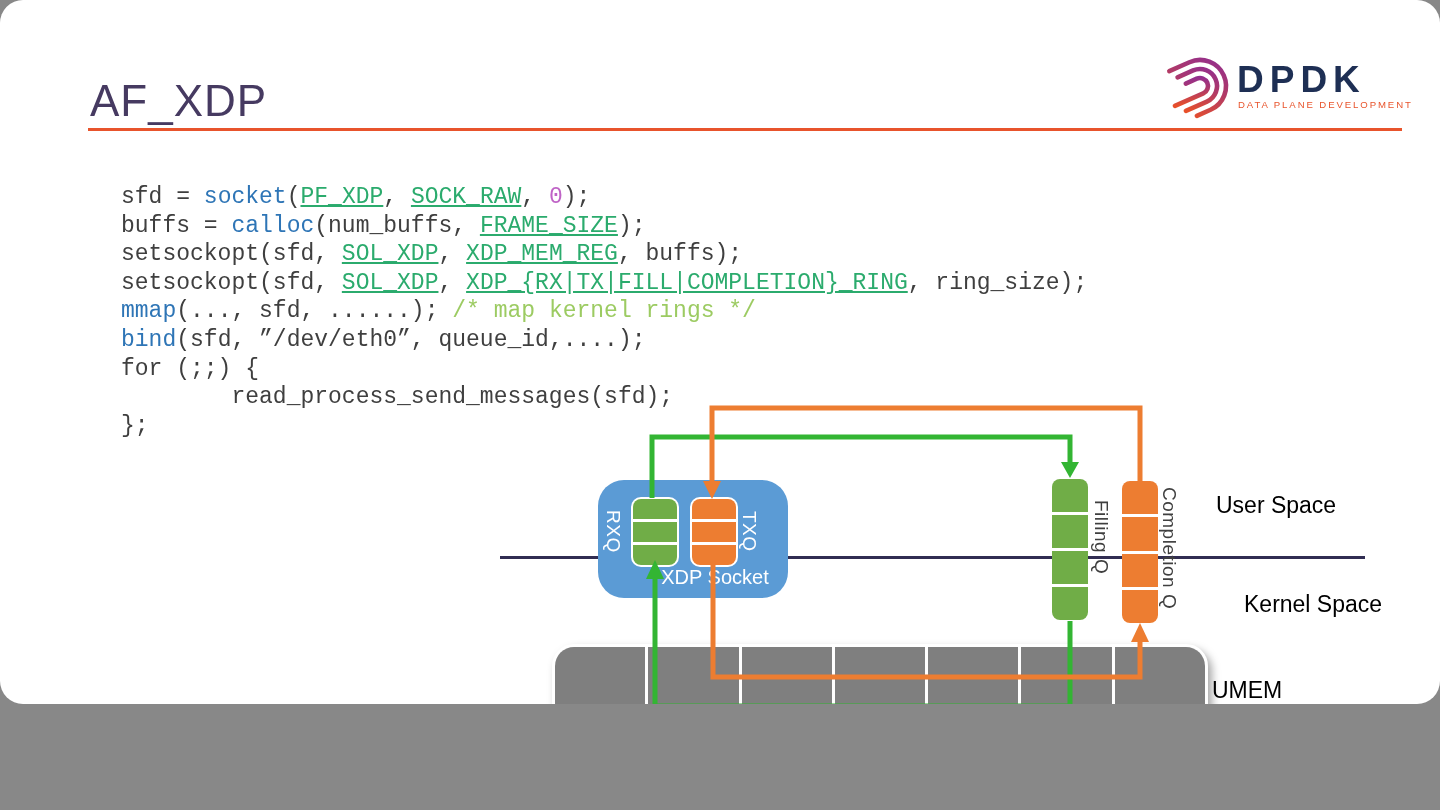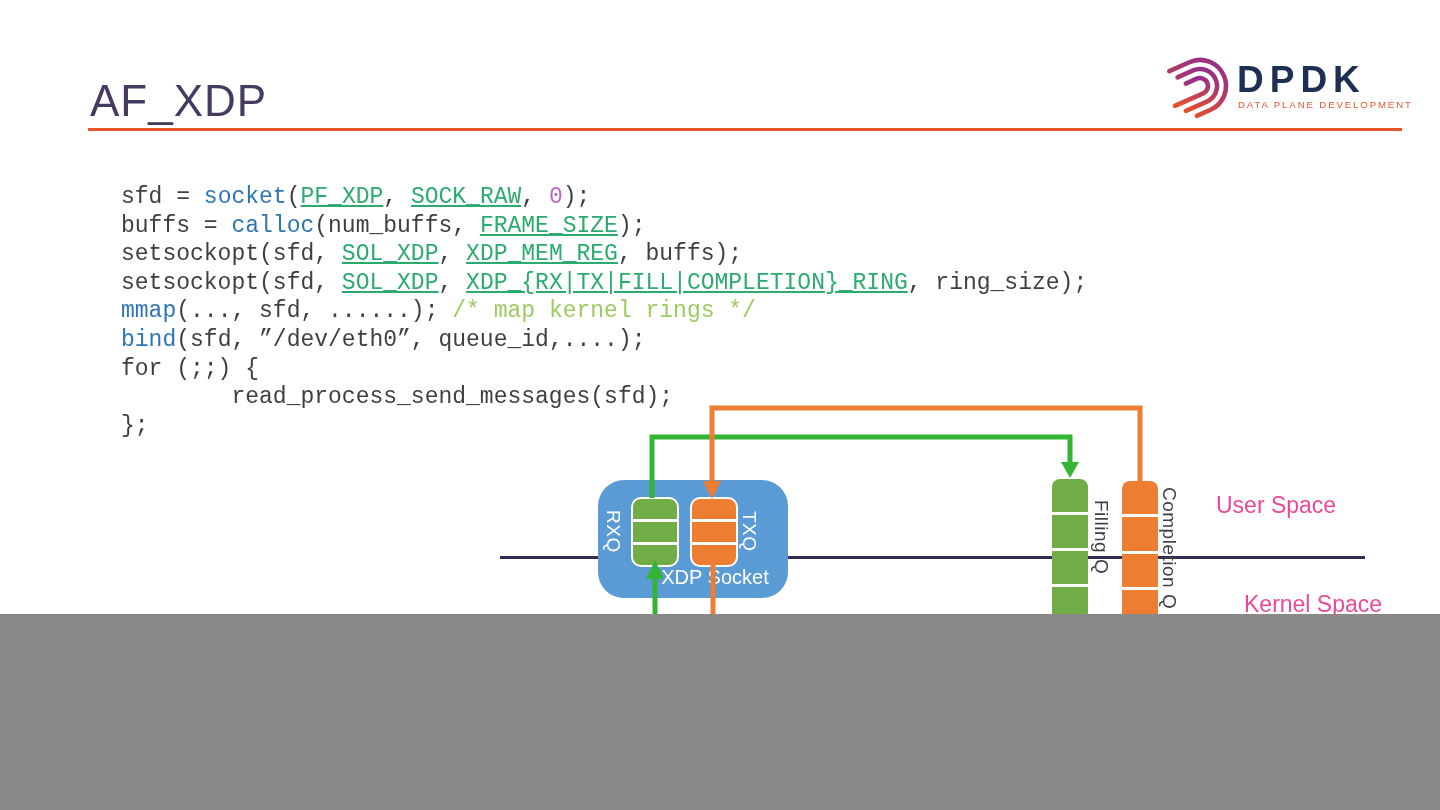--- a/index.html
+++ b/index.html
@@ -1,18 +1,18 @@
 <!DOCTYPE html>
 <html style="--title_purple: #463a61; --accent_orange: #e8542c; --code_plain: #3f3f3f; --code_blue: #2e75b6; --code_green: #2bab6d; --code_magenta: #bf63c6; --code_comment: #9ccb62; --box_blue: #5b9bd5; --queue_green: #70ad47; --queue_orange: #ed7d31; --arrow_green: #33b533; --arrow_orange: #ed7d31; --umem_gray: #7f7f7f; --divider_navy: #312d52; --logo_navy: #1e2f54; --page_number_orange: #e8882f;"><head>
 <meta charset="utf-8">
 <style>
   html,body{margin:0;padding:0;background:#888;}
   .slide{
-    position:relative;width:1440px;height:614px;background:#ffffff;
-    font-family:"Liberation Sans",sans-serif;overflow:hidden;
+    position:relative;width:1440px;height:704px;background:#ffffff;
+    font-family:"Liberation Sans",sans-serif;overflow:hidden;border-radius:23px;
   }
   
   .title{
     position:absolute;left:90px;top:76px;font-size:44px;font-weight:400;
     color:var(--title_purple);letter-spacing:1px;
   }
   .title-rule{
     position:absolute;left:88px;top:128px;width:1314px;height:3px;
     background:var(--accent_orange);
   }
@@ -56,21 +56,21 @@
   .vlabel.dark{color:#3f3f3f;}
   .lbl-rxq{left:602px;top:500px;height:62px;text-align:center;}
   .lbl-txq{left:738px;top:500px;height:62px;text-align:center;}
   .lbl-fill{left:1090px;top:500px;}
   .lbl-comp{left:1158px;top:487px;}
   .xdp-label{
     position:absolute;left:640px;top:566px;width:150px;text-align:center;
     color:#fff;font-size:20px;z-index:4;
   }
   .space-label{
-    position:absolute;color:#ec4899;font-size:23px;z-index:4;text-align:center;
+    position:absolute;color:#000000;font-size:23px;z-index:4;text-align:center;
   }
   .lbl-user{left:1216px;top:492px;}
   .lbl-kernel{left:1244px;top:591px;}
   .lbl-umem{left:1212px;top:677px;}
   .umem{
     position:absolute;left:552px;top:644px;width:650px;height:107px;
     background:#fff;border:3px solid #fff;border-radius:22px;
     box-shadow:4px 5px 8px rgba(0,0,0,0.35);
     display:flex;flex-direction:row;gap:3px;overflow:hidden;z-index:2;
   }
@@ -155,21 +155,21 @@
 
   <div class="umem">
       <div class="cell"></div>
       <div class="cell"></div>
       <div class="cell"></div>
       <div class="cell"></div>
       <div class="cell"></div>
       <div class="cell"></div>
       <div class="cell"></div>
     </div>
-  <div class="space-label lbl-umem">FILL</div>
+  <div class="space-label lbl-umem">UMEM</div>
 
   <svg class="arrows" width="1440" height="810">
 
     <path d="M652,498 V437 H1070 V463" fill="none" stroke="#33b533" stroke-width="5"></path>
     <polygon points="1061,462 1079,462 1070,478" fill="#33b533"></polygon>
 
     <path d="M1070,621 V706 H655 V577" fill="none" stroke="#33b533" stroke-width="5"></path>
     <polygon points="646,579 664,579 655,560" fill="#33b533"></polygon>
 
     <path d="M1140,482 V408 H712 V482" fill="none" stroke="#ed7d31" stroke-width="5"></path>

